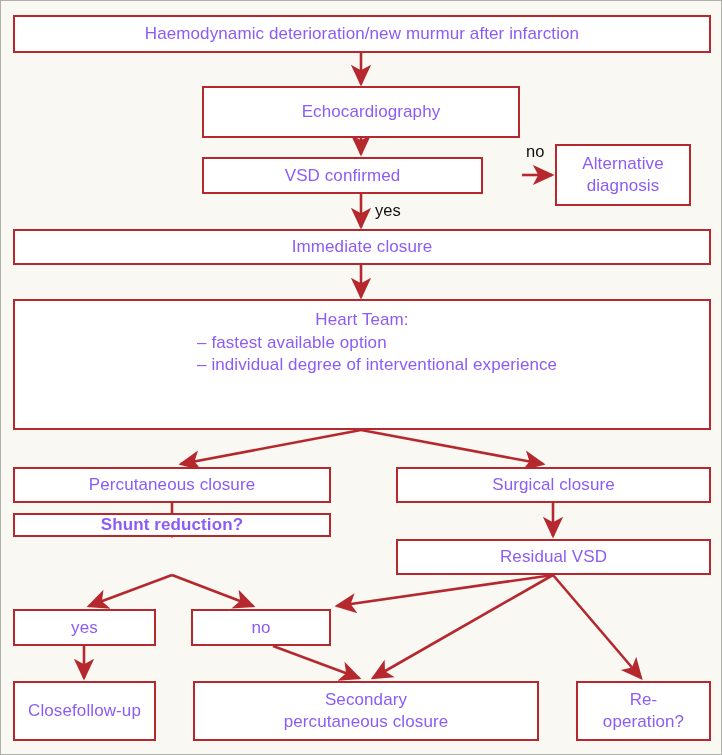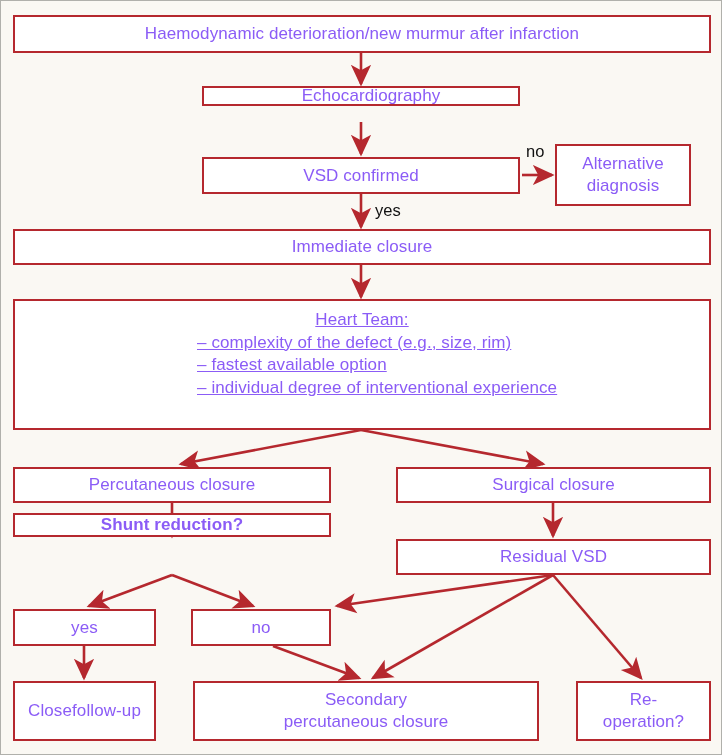--- a/index.html
+++ b/index.html
@@ -36,21 +36,20 @@
     text-align: center;
     color: #8b5cf6;
     font-size: 17px;
     line-height: 1.28;
     letter-spacing: 0.1px;
     z-index: 3;
   }
   .node.align-left {
     display: block;
     padding-top: 8px;
-    text-decoration: underline;
   }
   .edge-label {
     position: absolute;
     color: #111111;
     font-size: 16.5px;
     font-family: "Liberation Sans", sans-serif;
     z-index: 4;
     white-space: nowrap;
   }
   .ht-title {
@@ -117,45 +116,44 @@
       <line x1="83" y1="645" x2="83" y2="677"></line>
 
       <line x1="272" y1="645" x2="358" y2="677"></line>
     </g>
   </svg>
 
   <div class="node" style="left:12px; top:14px; width:698px; height:38px;">
     <span>Haemodynamic deterioration/new murmur after infarction</span>
   </div>
 
-  <div class="node" style="left:201px; top:85px; width:318px; height:20px;padding-left:20px;">
+  <div class="node" style="left:201px; top:85px; width:318px; height:52px;padding-left:20px;">
     <span>Echocardiography</span>
   </div>
 
-  <div class="node" style="left:201px; top:156px; width:318px; height:37px;">
+  <div class="node" style="left:201px; top:156px; width:281px; height:37px;">
     <span>VSD confirmed</span>
   </div>
 
   <div class="node two-line" style="left:554px; top:143px; width:136px; height:62px; flex-direction:column;">
     <span>Alternative</span>
     <span>diagnosis</span>
   </div>
 
   <div class="edge-label" style="left:525px; top:141px;">no</div>
 
   <div class="edge-label" style="left:374px; top:200px;">yes</div>
 
   <div class="node" style="left:12px; top:228px; width:698px; height:36px;">
     <span>Immediate closure</span>
   </div>
 
   <div class="node align-left" style="left:12px; top:298px; width:698px; height:131px;">
     <span class="ht-title">Heart Team:</span>
     <span class="ht-list">
-      <span>– complexity of the defect (e.g., size, rim)</span>
       <span>– fastest available option</span>
       <span>– individual degree of interventional experience</span>
     </span>
   </div>
 
   <div class="node" style="left:12px; top:466px; width:318px; height:36px;">
     <span>Percutaneous closure</span>
   </div>
 
   <div class="node" style="left:395px; top:466px; width:315px; height:36px;">

